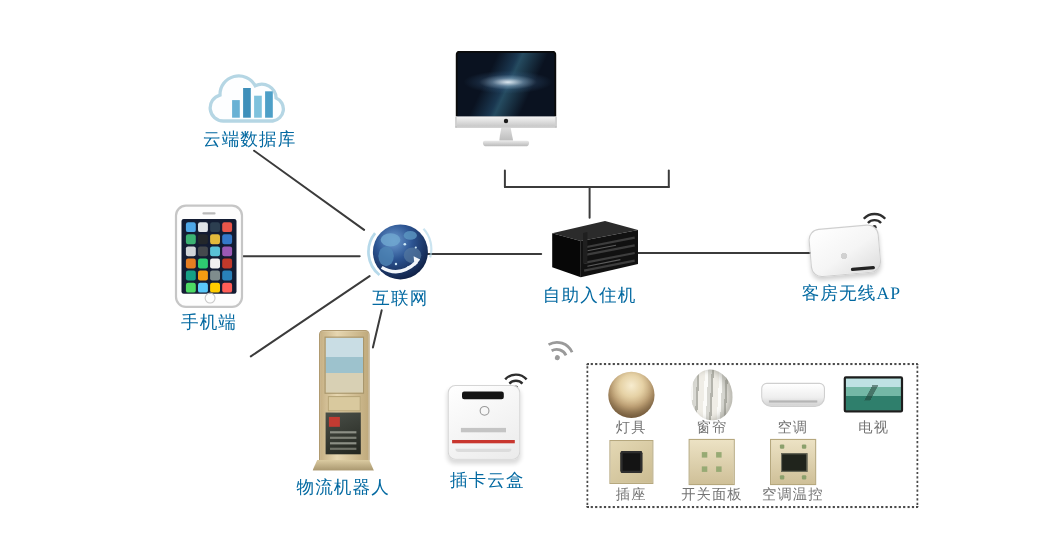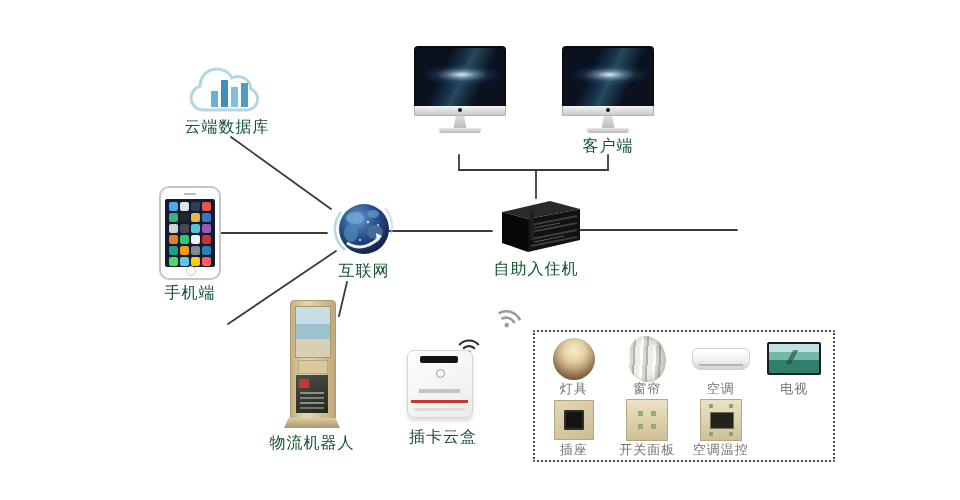--- a/index.html
+++ b/index.html
@@ -1,19 +1,19 @@
 <!DOCTYPE html>
 <html><head>
 <meta charset="utf-8">
 <style>
   html,body{margin:0;padding:0;background:#fff;}
   #canvas{position:relative;width:960px;height:500px;background:#fff;overflow:hidden;
           font-family:"Liberation Serif","DejaVu Serif",serif;color:#1a1a1a;}
   .node{position:absolute;text-align:center;}
-  .nlabel{font-size:16px;letter-spacing:1px;color:#14532d;margin-top:3px;white-space:nowrap;}
+  .nlabel{font-size:16px;letter-spacing:1px;color:#0369a1;margin-top:3px;white-space:nowrap;}
   #lines{position:absolute;left:0;top:0;z-index:1;}
   .node,.wifi-float,.dashed-box{z-index:2;}
 
   
   .cloud-svg{display:block;margin:0 auto;}
 
   
   .imac{width:92px;margin:0 auto;}
   .imac .scr{height:60px;border:2px solid #0b0b0b;border-bottom:none;border-radius:4px 4px 0 0;box-sizing:border-box;
     background:
@@ -156,29 +156,20 @@
 
   <div class="node" style="left:412px;top:46px;width:96px;">
     <div class="imac">
       <div class="scr"></div>
       <div class="chin"></div>
       <div class="neck"></div>
       <div class="foot"></div>
     </div>
   </div>
 
-  <div class="node" style="left:560px;top:46px;width:96px;">
-    <div class="imac">
-      <div class="scr"></div>
-      <div class="chin"></div>
-      <div class="neck"></div>
-      <div class="foot"></div>
-    </div>
-    <div class="nlabel">客户端</div>
-  </div>
 
   <div class="node" style="left:152px;top:186px;width:76px;">
     <div class="phone">
       <div class="spk"></div>
       <div class="pscr">
         <div class="apps"></div>
       </div>
       <div class="home"></div>
     </div>
     <div class="nlabel">手机端</div>
@@ -223,20 +214,33 @@
       </g>
       <g stroke="#5b5b5b" stroke-width="1">
         <line x1="44" y1="34" x2="70" y2="29"></line>
         <line x1="44" y1="48" x2="74" y2="42"></line>
       </g>
       <rect x="40" y="27" width="4" height="28" fill="#1f1f1f" transform="skewY(-13)"></rect>
     </svg>
     <div class="nlabel">自助入住机</div>
   </div>
 
+  <div class="node" style="left:728px;top:190px;width:92px;">
+    <div class="ap-wrap">
+      <svg style="position:absolute;right:8px;top:0;" width="26" height="20" viewBox="0 0 24 18">
+        <g stroke="#2e2e2e" fill="none" stroke-width="2">
+          <path d="M3,8 a12,12 0 0 1 18,0"></path>
+          <path d="M6.5,11.5 a7.5,7.5 0 0 1 11,0"></path>
+        </g>
+        <circle cx="12" cy="15" r="1.8" fill="#2e2e2e"></circle>
+      </svg>
+      <div class="ap-body"></div>
+    </div>
+    <div class="nlabel">客房无线AP</div>
+  </div>
 
 
   <div class="node" style="left:266px;top:300px;width:92px;">
     <div class="kiosk">
       <div class="kbody">
         <div class="kscr"></div>
         <div class="kmid"></div>
         <div class="kposter">
           <div class="kred"></div>
         </div>

